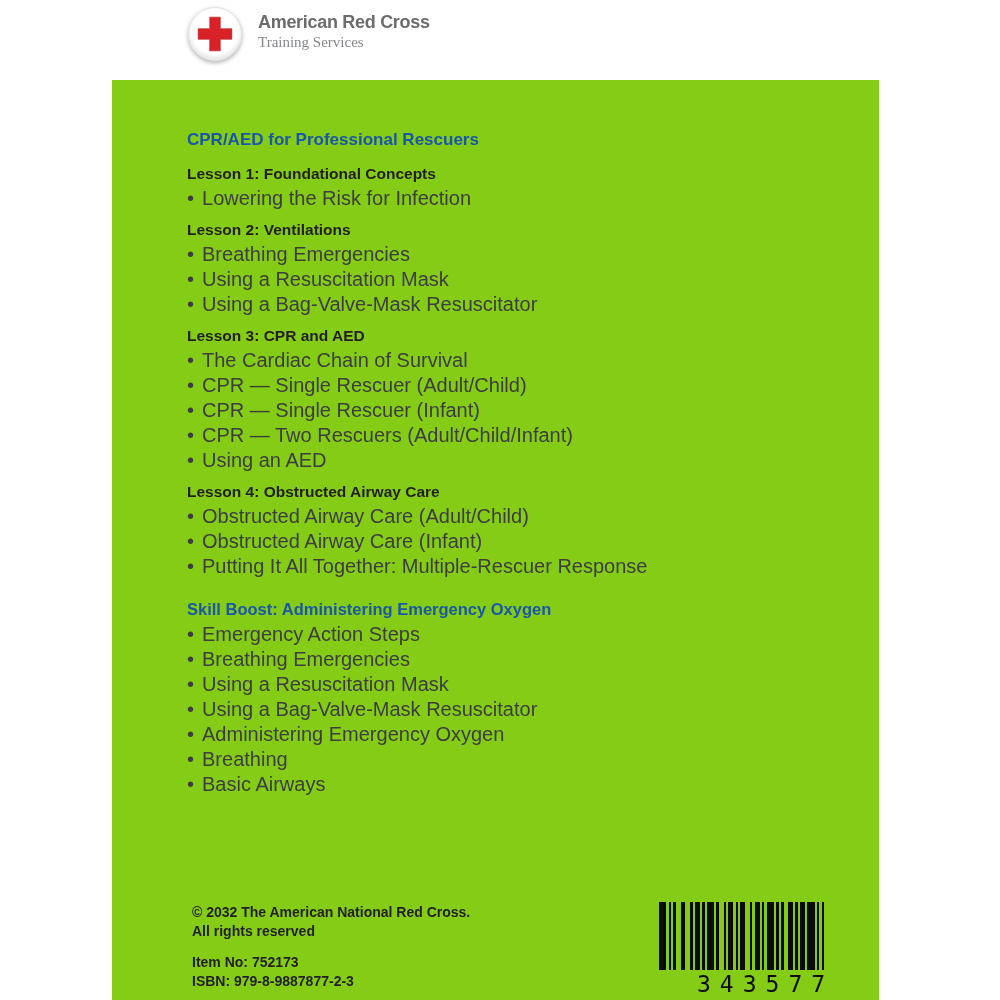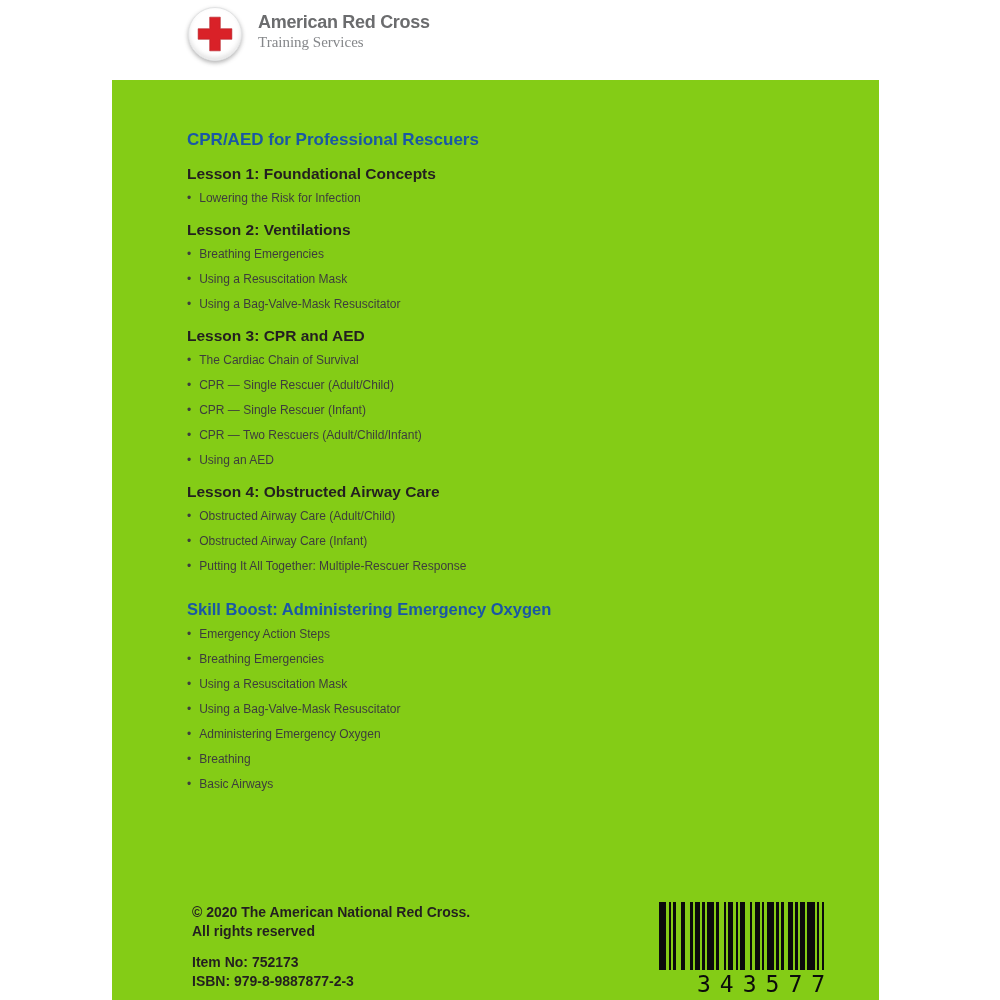--- a/index.html
+++ b/index.html
@@ -14,21 +14,21 @@
   .logo-text { margin-left:16px; padding-top:5px; }
   .brand-name { font-size:18px; font-weight:bold; color:#6b6c6e; letter-spacing:-0.3px; line-height:20px; }
   .brand-sub { font-family:"Liberation Serif", serif; font-size:15px; color:#85878a; line-height:19px; margin-top:1px; }
 
   
   .panel { position:absolute; left:112px; top:80px; width:767px; height:976px; background:#84cc16; }
   .content { position:absolute; left:75px; top:47px; right:30px; }
   .toc-title { font-size:17px; font-weight:bold; color:#1a57a5; line-height:26px; margin-bottom:8px; }
   .lesson-heading { font-size:15.5px; font-weight:bold; color:#231f20; line-height:25px; margin-top:6px; }
   .lesson-heading.blue { color:#1a57a5; font-size:16.5px; margin-top:18px; }
-  .bullet { font-size:12px; color:#3d3d3d; line-height:25px; }
+  .bullet { font-size:20px; color:#3d3d3d; line-height:25px; }
   .bullet::before { content:"•"; margin-right:8px; color:#3d3d3d; }
 
   
   .copyright { position:absolute; left:192px; top:903px; font-size:14px; font-weight:bold; color:#231f20; line-height:19px; }
   .itemblock { position:absolute; left:192px; top:953px; font-size:14px; font-weight:bold; color:#231f20; line-height:19px; }
 
   
   .barcode { position:absolute; left:659px; top:902px; width:168px; }
   .bars { display:flex; height:68px; align-items:stretch; }
   .bars .bar { background:#0b0b0b; height:100%; }
@@ -80,21 +80,21 @@
           <div class="bullet">Using a Resuscitation Mask</div>
           <div class="bullet">Using a Bag-Valve-Mask Resuscitator</div>
           <div class="bullet">Administering Emergency Oxygen</div>
           <div class="bullet">Breathing</div>
           <div class="bullet">Basic Airways</div>
         </div>
     </div>
   </div>
 
   <div class="copyright">
-    <div>© 2020 The American National Red Cross.</div>
+    <div>© 2032 The American National Red Cross.</div>
     <div>All rights reserved</div>
   </div>
 
   <div class="itemblock">
     <div>Item No: 752173</div>
     <div>ISBN: 979-8-9887877-2-3</div>
   </div>
 
   <div class="barcode">
     <div class="bars" id="barcode-bars">

